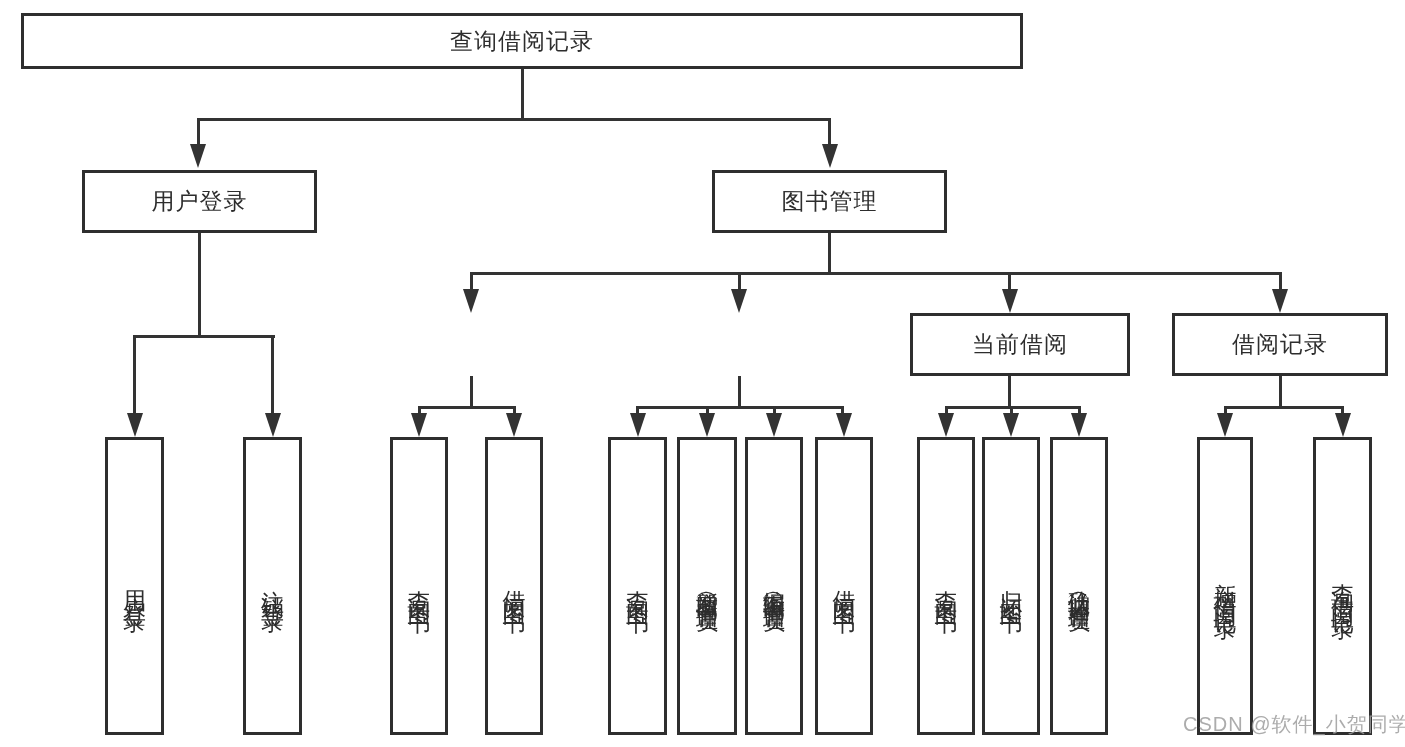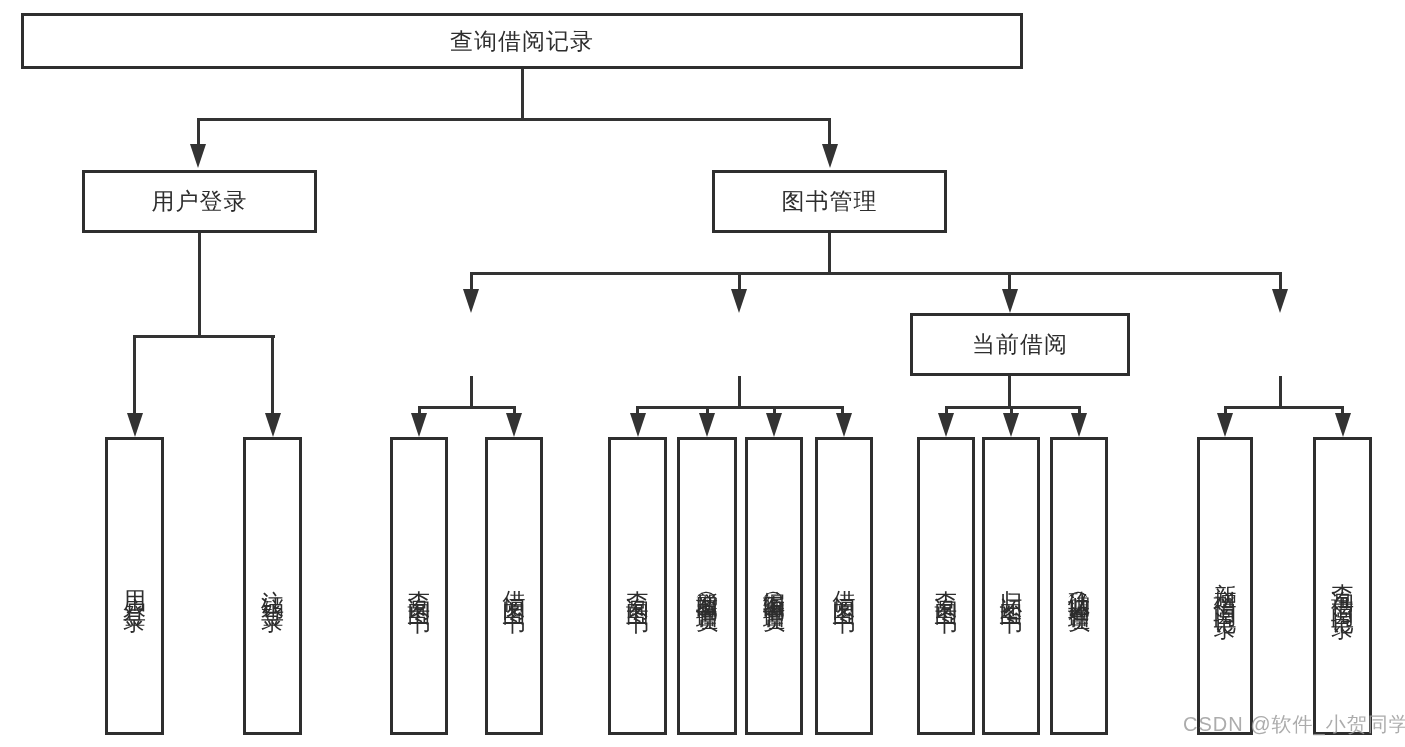--- a/index.html
+++ b/index.html
@@ -96,20 +96,23 @@
   <div class="line" style="left:737.5px; top:272px; width:3px; height:20px;"></div>
   <div class="arrow" style="left:731px; top:289px;"></div>
   <div class="line" style="left:1008px; top:272px; width:3px; height:20px;"></div>
   <div class="arrow" style="left:1001.5px; top:289px;"></div>
   <div class="line" style="left:1278.5px; top:272px; width:3px; height:20px;"></div>
   <div class="arrow" style="left:1272px; top:289px;"></div>
 
   <div class="node h-node" style="left:902px; top:313px; width:220px; height:63px;margin-left:8px;">
     <span>当前借阅</span>
   </div>
+  <div class="node h-node" style="left:1172px; top:313px; width:216px; height:63px;">
+    <span>借阅记录</span>
+  </div>
 
   <div class="line" style="left:469.5px; top:376px; width:3px; height:33px;"></div>
   <div class="line" style="left:417.5px; top:406px; width:98px; height:3px;"></div>
   <div class="line" style="left:417.5px; top:406px; width:3px; height:10px;"></div>
   <div class="arrow" style="left:411px; top:413px;"></div>
   <div class="line" style="left:512.5px; top:406px; width:3px; height:10px;"></div>
   <div class="arrow" style="left:506px; top:413px;"></div>
 
   <div class="line" style="left:737.5px; top:376px; width:3px; height:33px;"></div>
   <div class="line" style="left:636px; top:406px; width:208px; height:3px;"></div>

